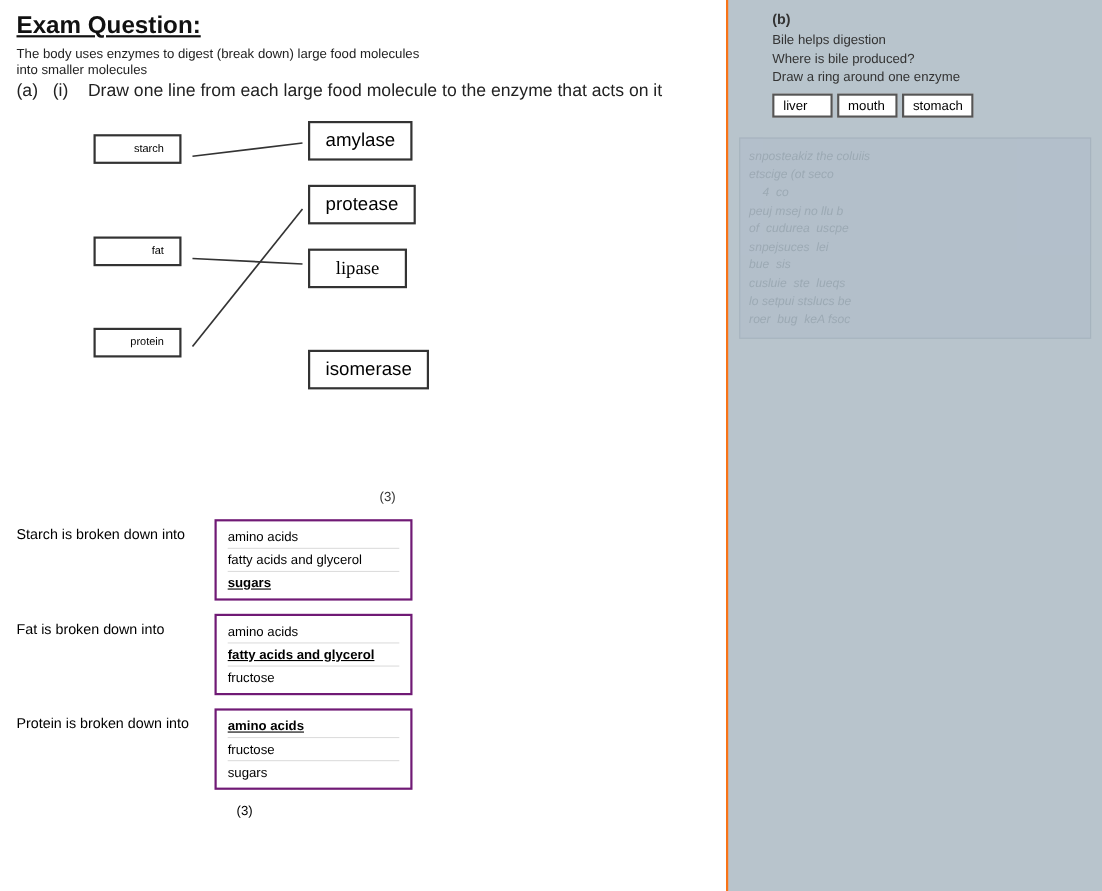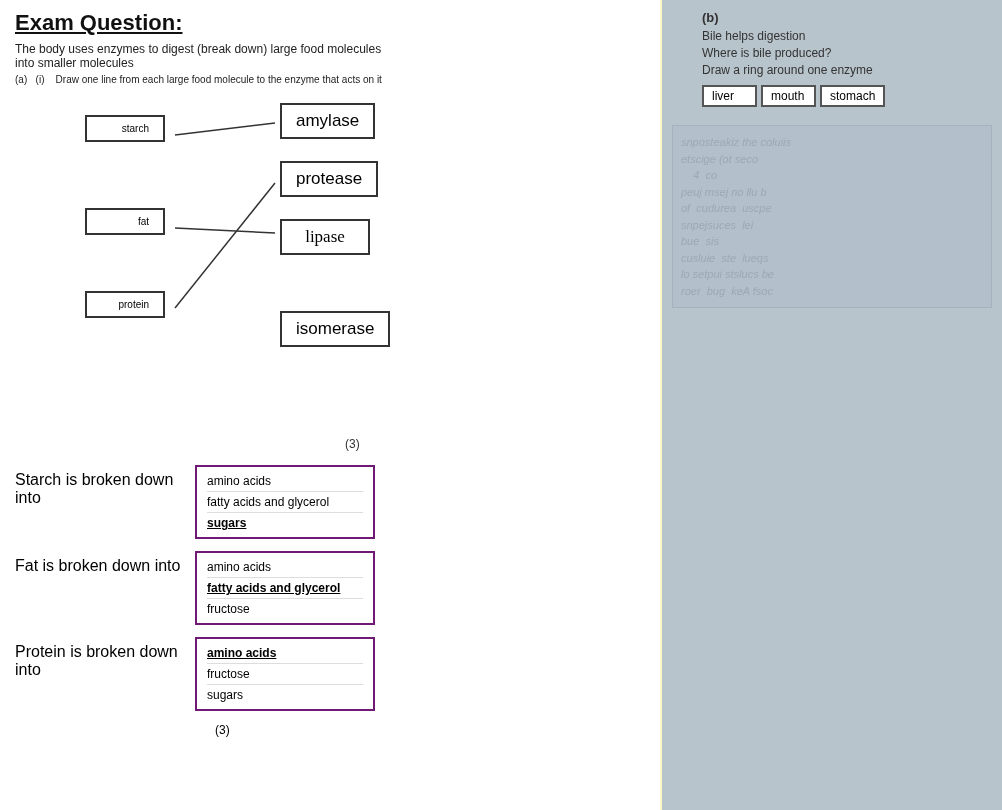--- a/index.html
+++ b/index.html
@@ -6,21 +6,21 @@
     body {
       font-family: Arial, sans-serif;
       font-size: 13px;
       background: #c8d0d8;
       width: 1002px;
       min-height: 810px;
       position: relative;
       overflow: hidden;
     }
     .page {
-      background: #fef9c3;
+      background: #f97316;
       width: 1002px;
       min-height: 810px;
       position: relative;
       padding: 20px 20px;
     }
     .main-content {
       background: white;
       width: 660px;
       min-height: 810px;
       position: absolute;
@@ -45,21 +45,21 @@
       margin-bottom: 6px;
       color: #111;
     }
     .intro-text {
       font-size: 12px;
       margin-bottom: 4px;
       color: #222;
       max-width: 380px;
     }
     .question-a {
-      font-size: 10px;
+      font-size: 16px;
       margin-bottom: 4px;
       color: #222;
     }
     .enzyme-section {
       position: relative;
       margin-left: 10px;
       margin-top: 8px;
     }
     .col-headers {
       display: flex;
@@ -123,21 +123,21 @@
     .part-ii-title {
       font-size: 12px;
       margin-bottom: 10px;
     }
     .breakdown-section {
       margin-bottom: 12px;
       display: flex;
       align-items: flex-start;
     }
     .breakdown-label {
-      font-size: 16px;
+      font-size: 13px;
       width: 180px;
       padding-top: 6px;
       flex-shrink: 0;
     }
     .options-box {
       border: 2px solid #701a75;
       background: white;
       padding: 4px 10px;
       min-width: 180px;
     }

